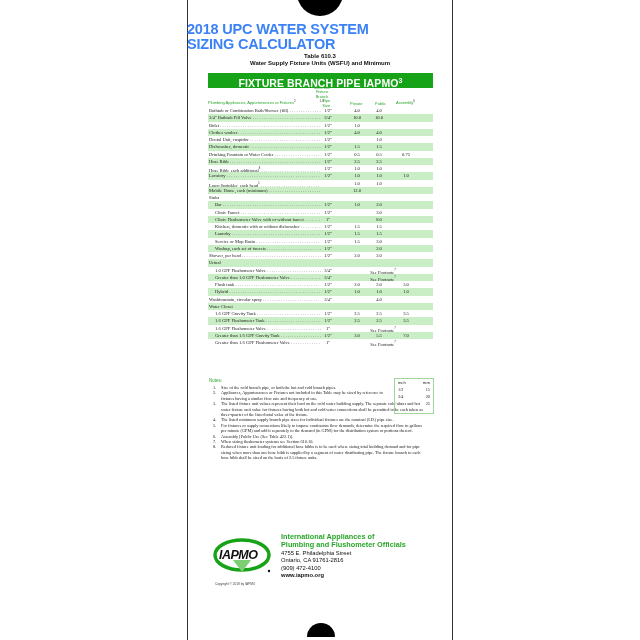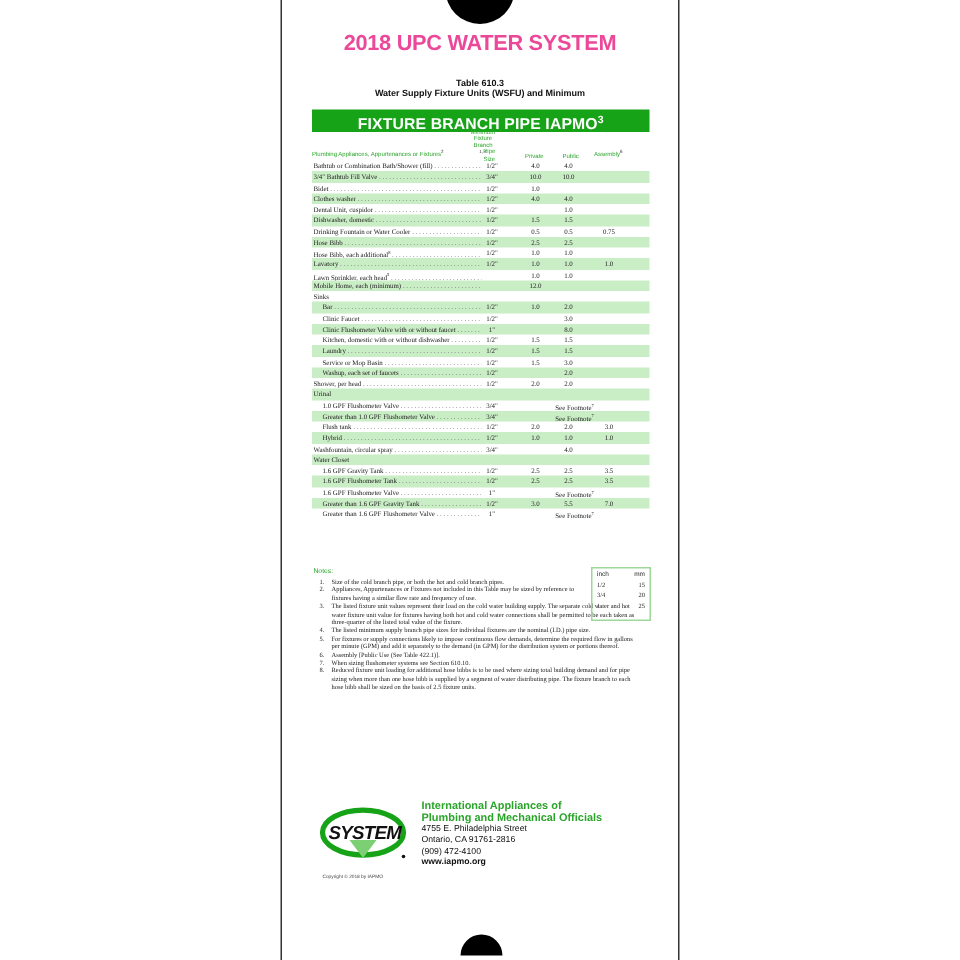--- a/index.html
+++ b/index.html
@@ -14,22 +14,22 @@
   .hole-top {
     position: absolute; left: 297px; top: -16px; width: 46px; height: 32px;
     background: #000; border-radius: 0 0 23px 23px;
   }
   .hole-bottom {
     position: absolute; left: 307px; top: 623px; width: 28px; height: 14px;
     background: #000; border-radius: 14px 14px 0 0;
   }
 
   .title {
-    position: absolute; left: 187px; width: 266px; top: 22px; text-align: center;
-    font-family: "Liberation Sans", sans-serif; font-weight: bold; color: #ec4899;
+    position: absolute; left: 187px; width: 266px; top: 22px; text-align: left;
+    font-family: "Liberation Sans", sans-serif; font-weight: bold; color: #3b82f6;
     font-size: 14.5px; line-height: 15px; letter-spacing: -0.2px;
   }
   .subtitle {
     position: absolute; left: 187px; width: 266px; top: 53px; text-align: center;
     font-family: "Liberation Sans", sans-serif; font-weight: bold; color: #111;
     font-size: 6px; line-height: 7px;
   }
   .banner {
     position: absolute; left: 208px; top: 73px; width: 225px; height: 15px;
     background: #17a317; color: #fff; text-align: center;
@@ -103,20 +103,21 @@
 </style>
 </head>
 <body>
 
 <div class="card"></div>
 <div class="hole-top"></div>
 <div class="hole-bottom"></div>
 
 <div class="title">
   <div>2018 UPC WATER SYSTEM</div>
+  <div>SIZING CALCULATOR</div>
 </div>
 <div class="subtitle">
   <div>Table 610.3</div>
   <div>Water Supply Fixture Units (WSFU) and Minimum</div>
 </div>
 <div class="banner">
   <span>FIXTURE BRANCH PIPE IAPMO</span><sup>3</sup>
 </div>
 
 <div class="colhead">
@@ -386,25 +387,25 @@
     <span class="a">1</span>
       <span class="b">25</span>
   </div>
 </div>
 
 <svg class="logo" viewBox="0 0 58 36">
   <ellipse cx="29" cy="17" rx="27" ry="15" fill="none" stroke="#17a317" stroke-width="3.5"></ellipse>
   <path d="M20 22 L38 22 L29 34 Z" fill="#7ccf72"></path>
   <circle cx="56" cy="33" r="1.2" fill="#111"></circle>
 </svg>
-<div class="logo-text">SYSTEM</div>
+<div class="logo-text">IAPMO</div>
 <div class="copyright">Copyright © 2018 by IAPMO</div>
 
 <div class="org-name">
   <div>International Appliances of</div>
-  <div>Plumbing and Mechanical Officials</div>
+  <div>Plumbing and Flushometer Officials</div>
 </div>
 <div class="org-addr">
   <div>4755 E. Philadelphia Street</div>
   <div>Ontario, CA 91761-2816</div>
   <div>(909) 472-4100</div>
   <div class="web">www.iapmo.org</div>
 </div>
 
 </body></html>

